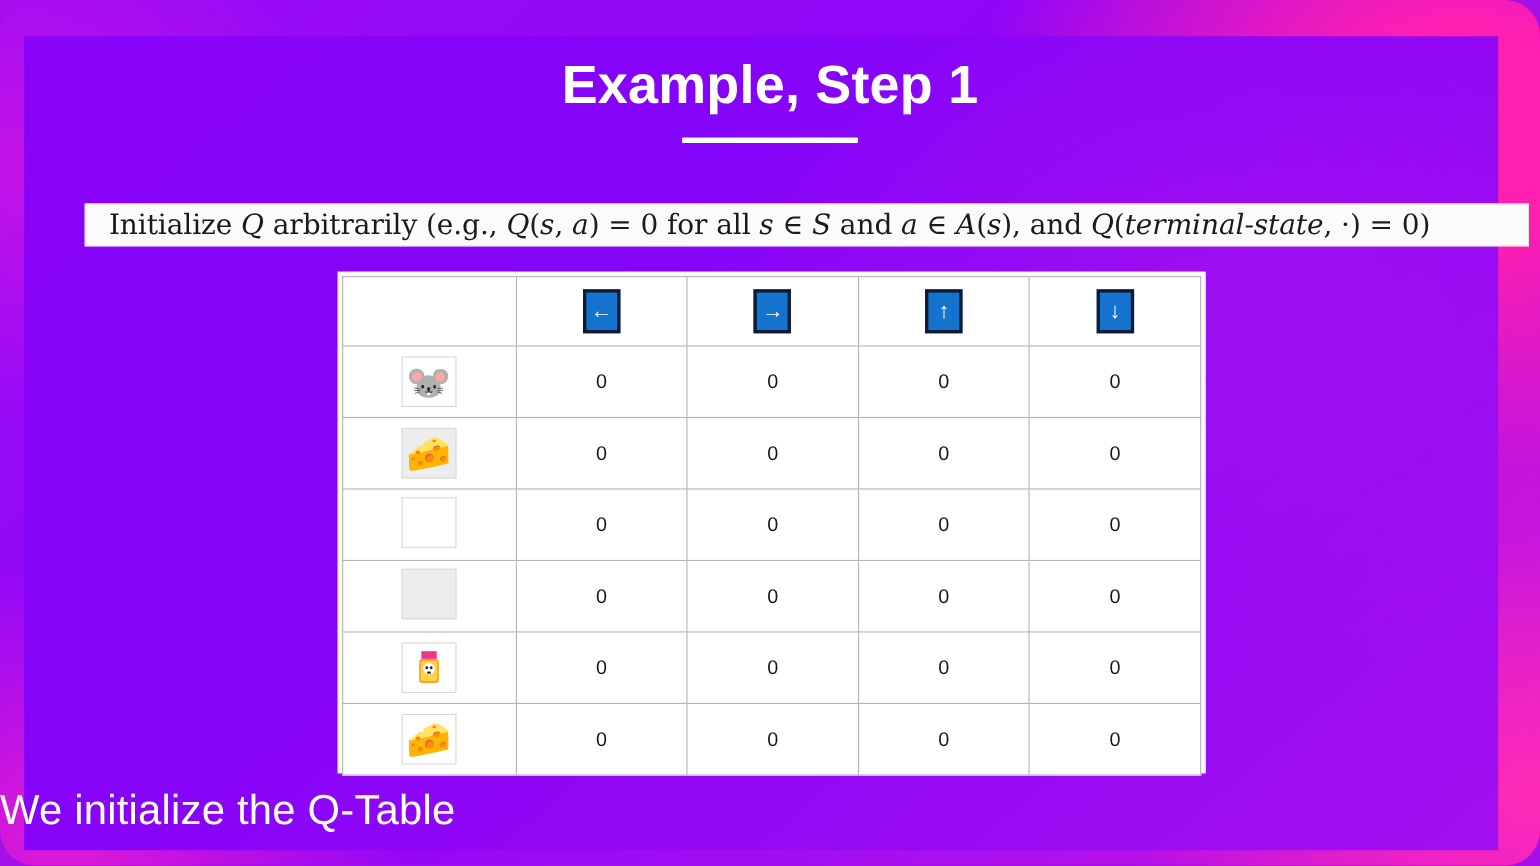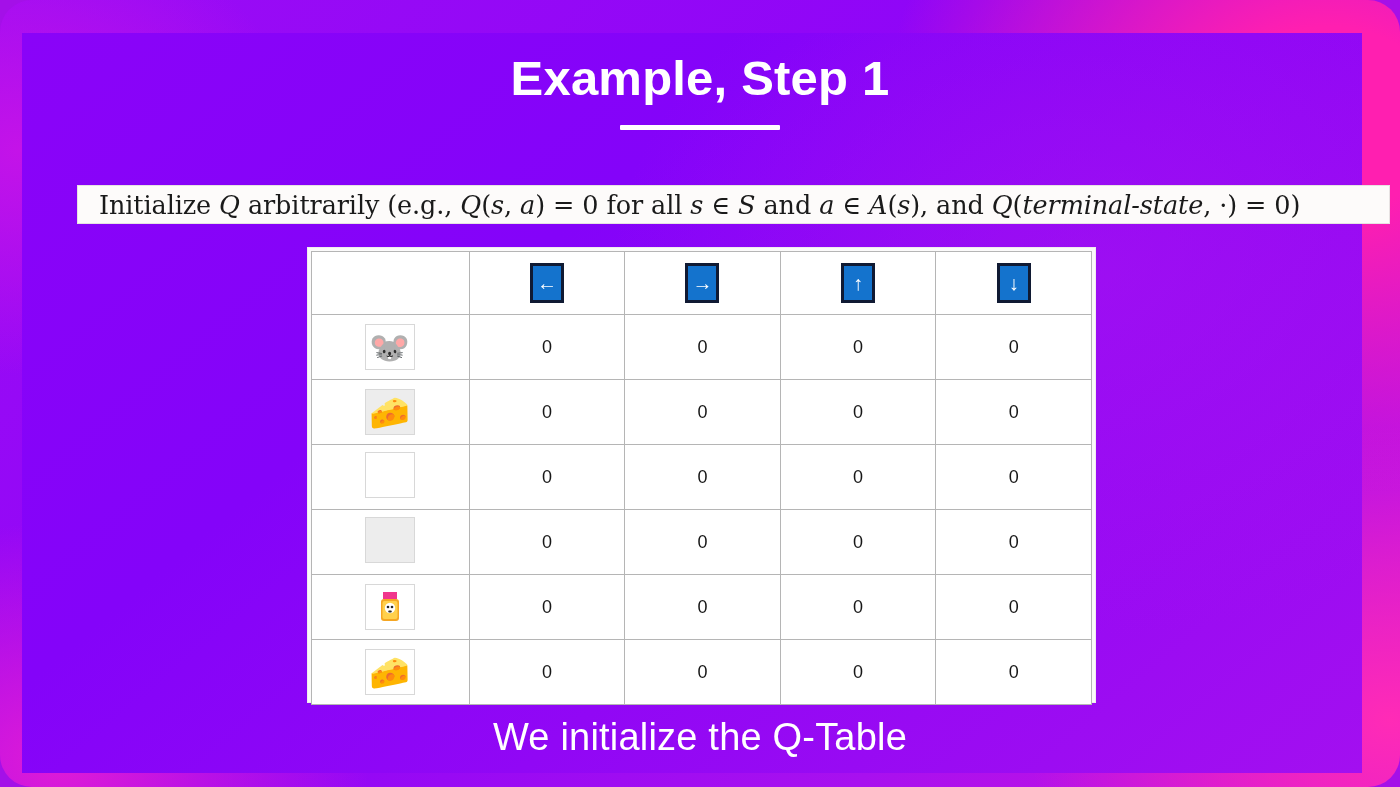--- a/index.html
+++ b/index.html
@@ -160,21 +160,21 @@
     color: #171717;
     font-family: "Liberation Sans", sans-serif;
   }
 
   
   #caption {
     position: absolute;
     left: 0;
     top: 716px;
     width: 1400px;
-    text-align: center;
+    text-align: left;
     font-size: 38px;
     color: #ffffff;
     letter-spacing: 0.2px;
   }
 
   
   #watermark {
     position: absolute;
     right: 40px;
     top: 700px;

